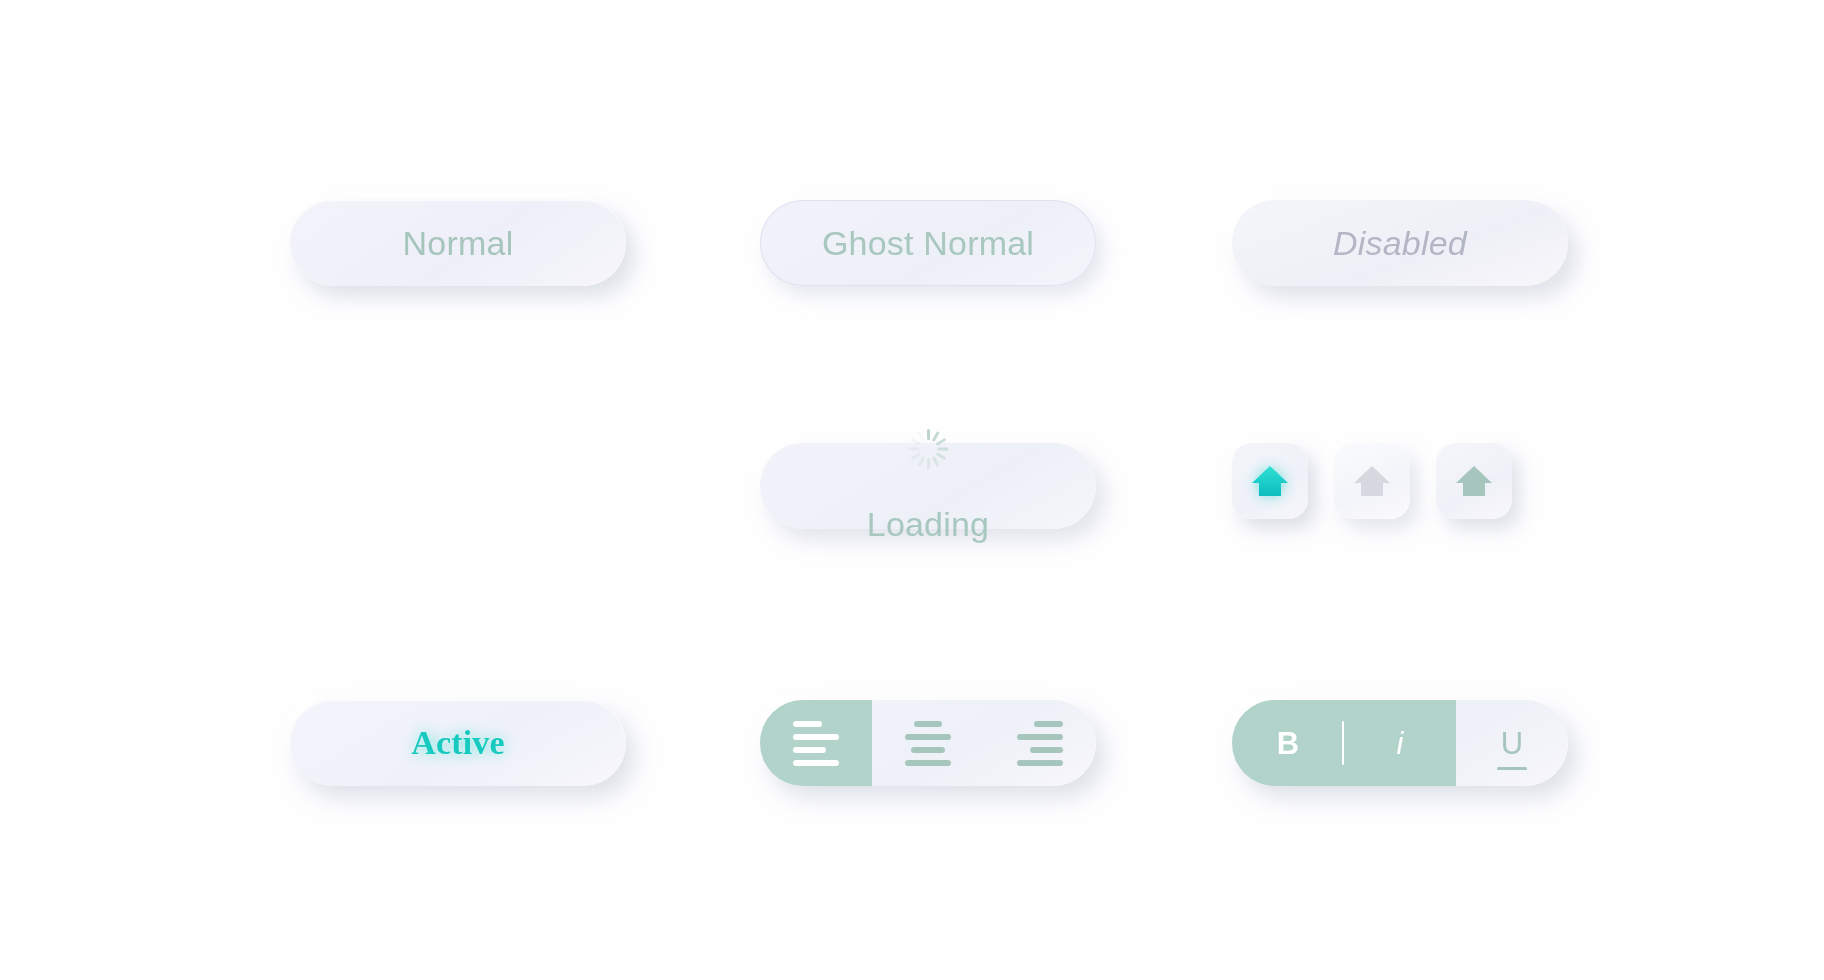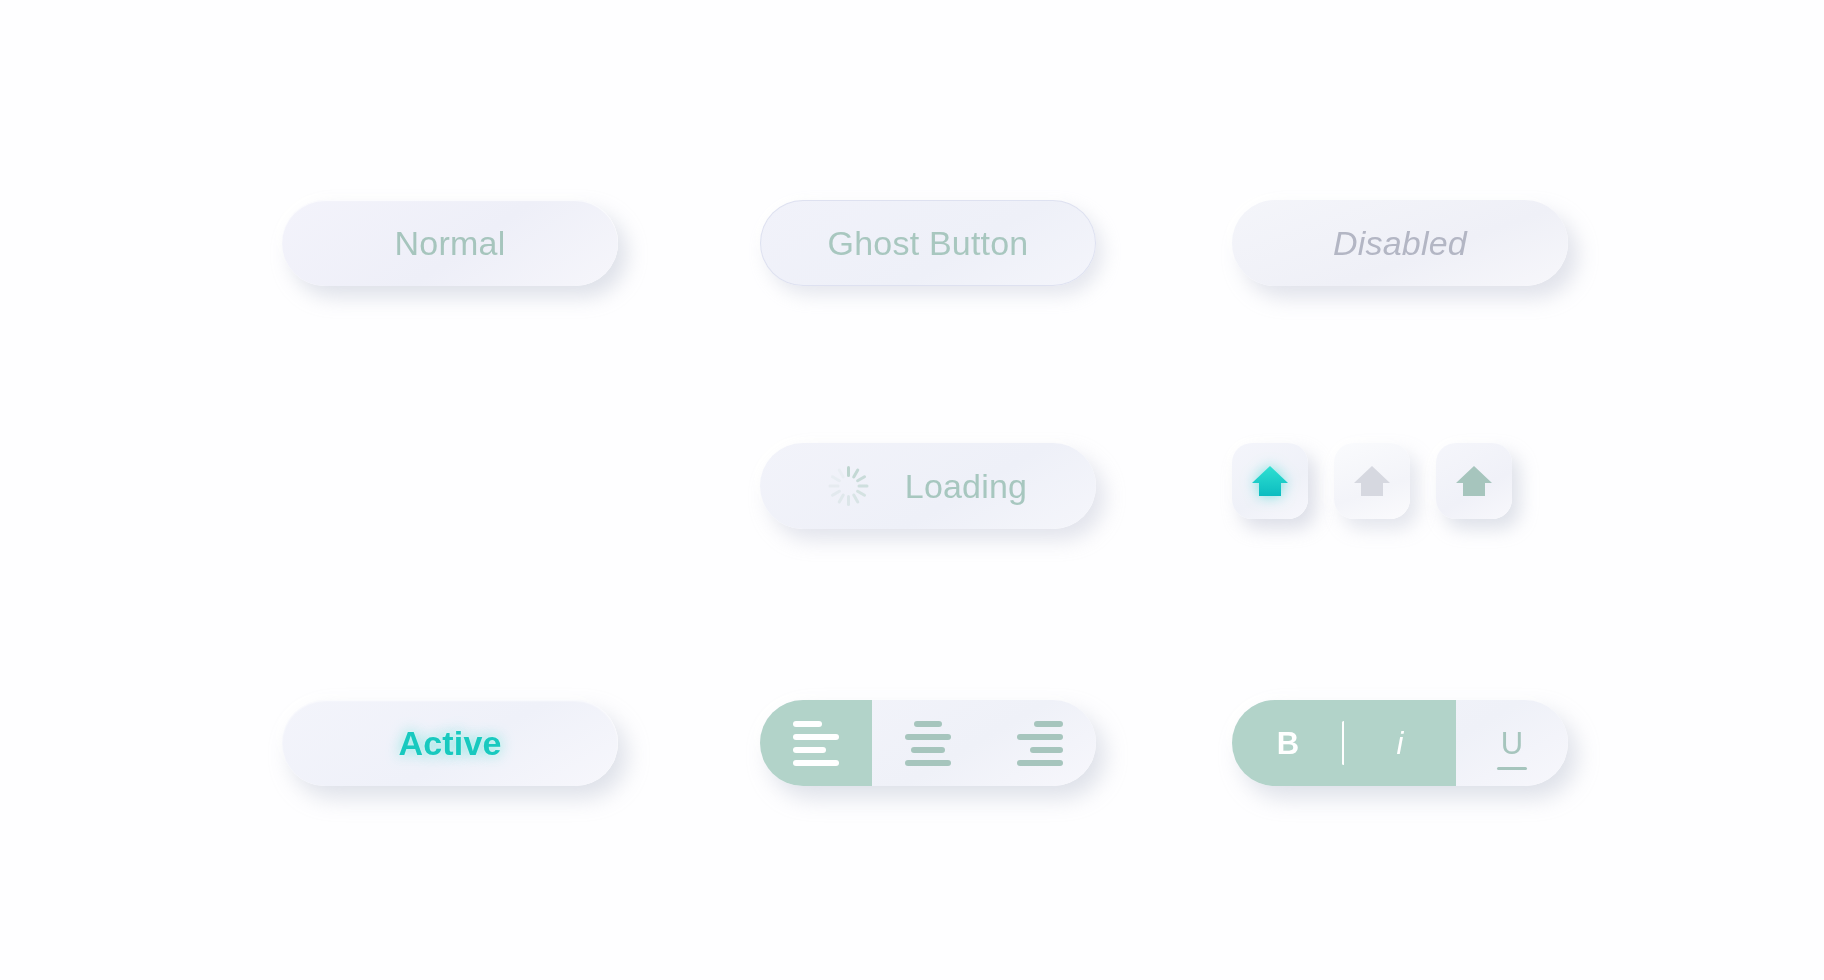--- a/index.html
+++ b/index.html
@@ -22,21 +22,21 @@
     height: 980px;
     background: #fefeff;
   }
 
   
   .cell {
     position: absolute;
     display: flex;
     align-items: center;
   }
-  .col1 { left: 282px; }
+  .col1 { left: 290px; }
   .col2 { left: 760px; }
   .col3 { left: 1232px; }
   .row1 { top: 200px; }
   .row2 { top: 443px; }
   .row3 { top: 700px; }
 
   
   .pill {
     box-sizing: border-box;
     width: 336px;
@@ -94,32 +94,34 @@
   }
 
   
   .pill--loading {
     background: linear-gradient(150deg, #f2f3fa 0%, #eef0f8 60%, #f5f6fb 100%);
     color: #a7c7bf;
     box-shadow:
       9px 11px 20px rgba(178, 184, 202, 0.36),
       -7px -7px 15px rgba(255, 255, 255, 0.93);
     gap: 36px;
+    flex-direction: column;
   }
 
   
   .pill--active {
     background: linear-gradient(150deg, #f3f4fb 0%, #eff1f9 55%, #f7f7fc 100%);
     color: #18c9bf;
     font-weight: 600;
     text-shadow: 0 0 14px rgba(45, 220, 205, 0.65), 0 0 3px rgba(255,255,255,0.9);
     box-shadow:
       9px 12px 22px rgba(176, 182, 200, 0.40),
       -7px -7px 15px rgba(255, 255, 255, 0.95),
       inset 0 1px 2px rgba(255,255,255,0.8);
+    font-family: Liberation Serif, serif;
   }
 
   
   .spinner {
     position: relative;
     width: 40px;
     height: 40px;
     flex: none;
   }
   .spinner i {
@@ -257,21 +259,21 @@
 <div class="stage">
 
   <div class="cell col1 row1">
     <div class="pill pill--normal">
       <span>Normal</span>
     </div>
   </div>
 
   <div class="cell col2 row1">
     <div class="pill pill--ghost">
-      <span>Ghost Button</span>
+      <span>Ghost Normal</span>
     </div>
   </div>
 
   <div class="cell col3 row1">
     <div class="pill pill--disabled">
       <span>Disabled</span>
     </div>
   </div>
 
 

